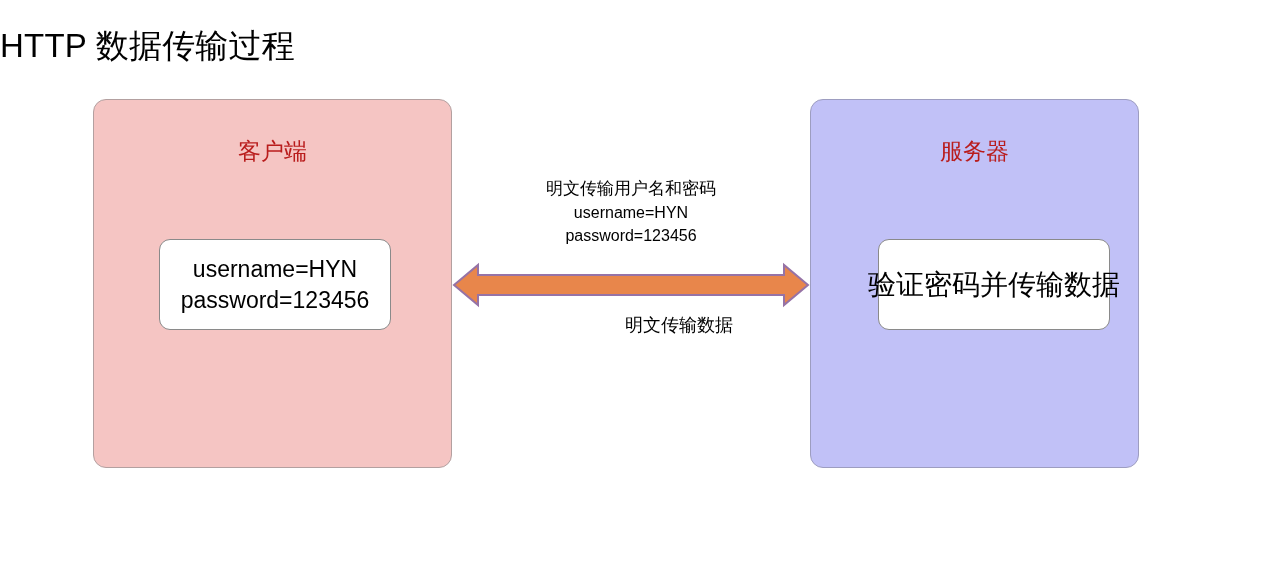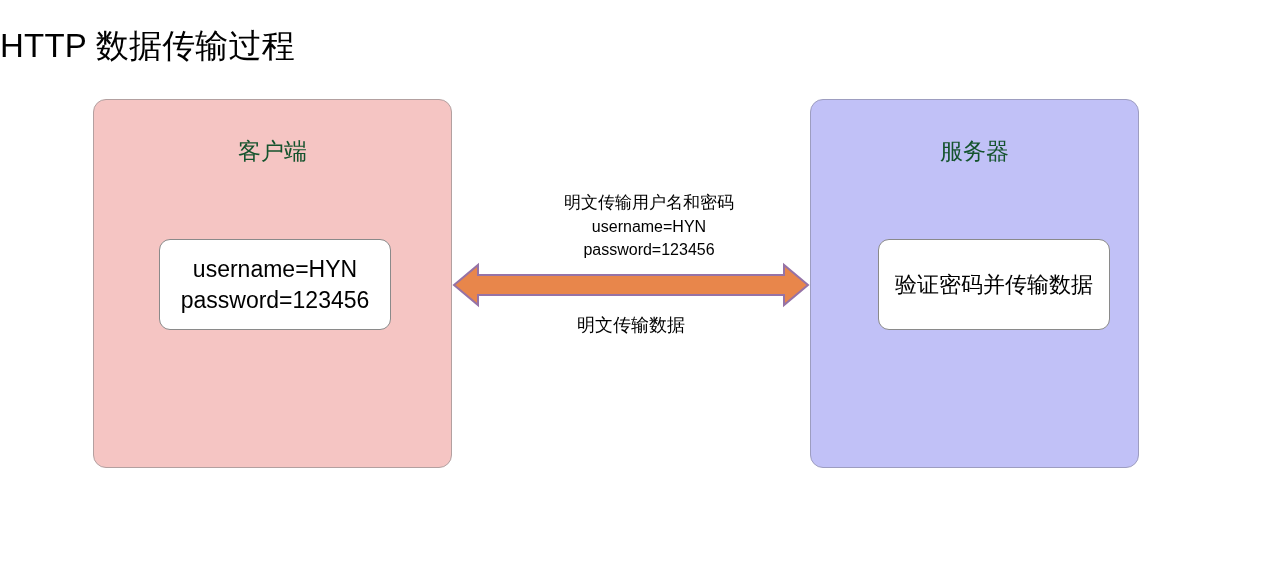--- a/index.html
+++ b/index.html
@@ -59,21 +59,21 @@
   }
   .zone-title {
     position: absolute;
     left: 0;
     top: 36px;
     width: 100%;
     text-align: center;
     font-size: 23px;
     line-height: 30px;
     font-weight: 400;
-    color: #14532d;
+    color: #b91c1c;
     white-space: nowrap;
   }
 
   
   .inner-box {
     position: absolute;
     background: #ffffff;
     border: 1px solid #8a8a8a;
     border-radius: 11px;
     box-sizing: border-box;
@@ -94,21 +94,21 @@
     width: 232px;
     height: 91px;
   }
   .inner-line {
     font-size: 23px;
     line-height: 31px;
     white-space: nowrap;
     color: #000000;
   }
   .inner-line-cn {
-    font-size: 22px;
+    font-size: 28px;
     line-height: 30px;
     white-space: nowrap;
     color: #000000;
   }
 
   
   #transfer-arrow {
     position: absolute;
     left: 452px;
     top: 262px;
@@ -119,35 +119,35 @@
   
   .center-label {
     position: absolute;
     text-align: center;
     width: 358px;
     left: 452px;
     color: #000000;
     white-space: nowrap;
   }
   #request-label {
-    top: 191px;
-    padding-left: 18px;
+    top: 177px;
   }
   #request-label .lbl-cn {
     font-size: 17px;
     line-height: 24px;
   }
   #request-label .lbl-mono {
     font-size: 16px;
     line-height: 23px;
   }
   #response-label {
     top: 313px;
     font-size: 18px;
     line-height: 25px;
+    margin-left: 48px;
   }
 </style>
 </head>
 <body>
 
 <div id="canvas">
 
   <div id="diagram-title">HTTP 数据传输过程</div>
 
   <div class="zone" id="client-zone">

